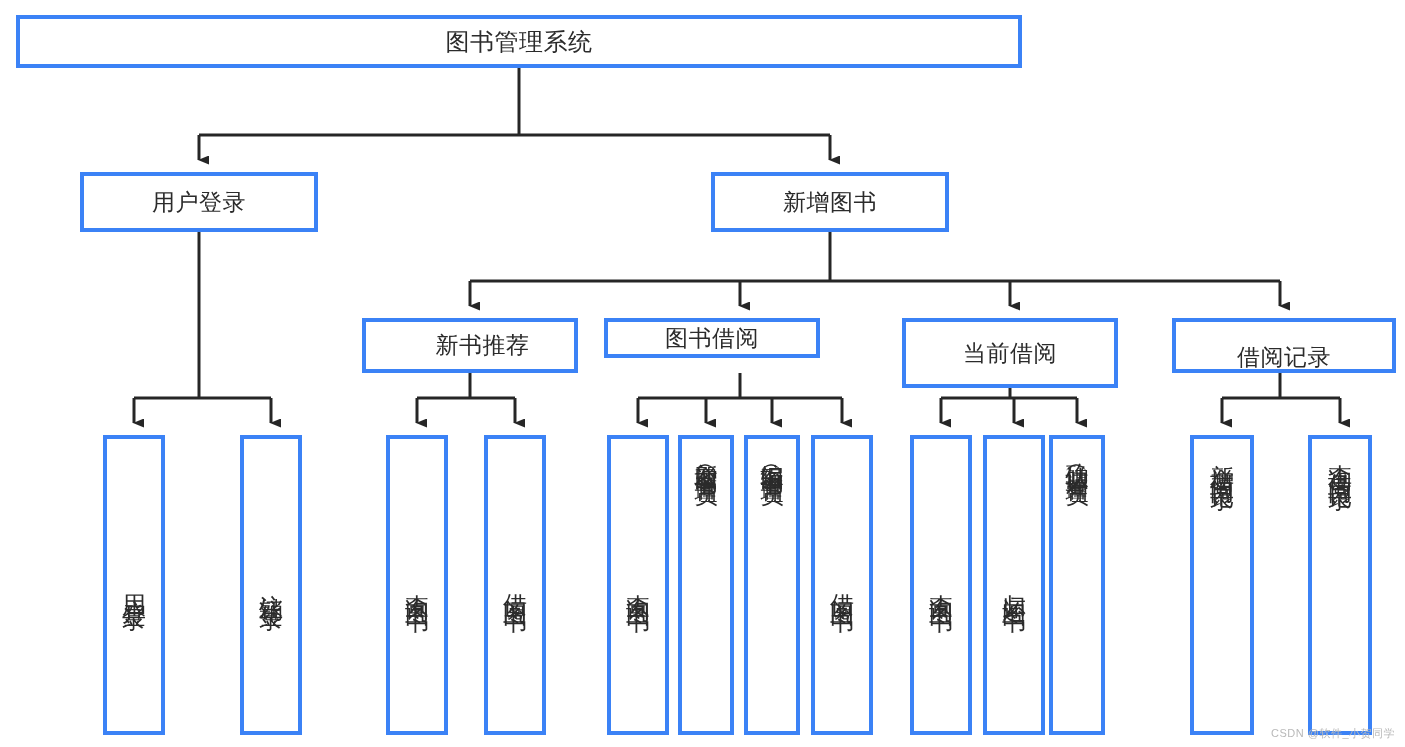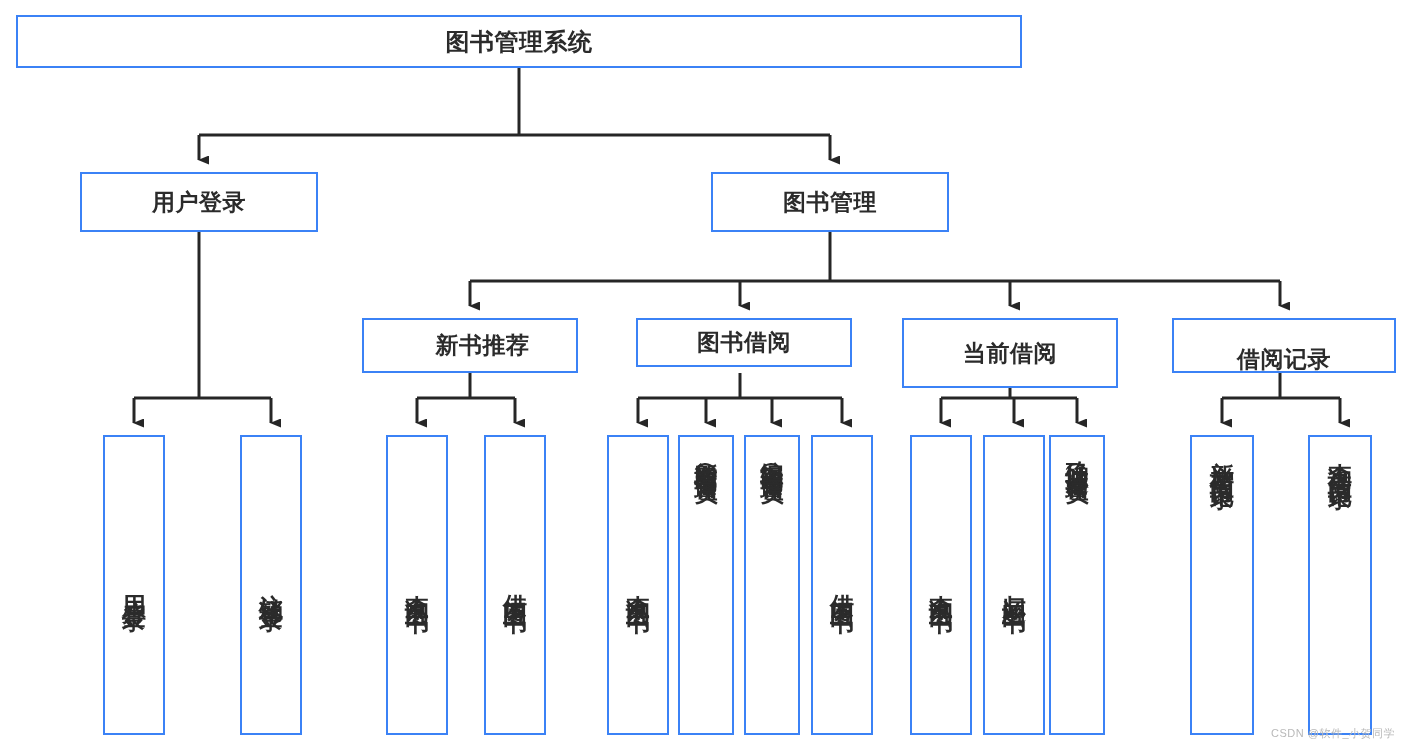--- a/index.html
+++ b/index.html
@@ -20,27 +20,26 @@
     position: absolute;
     left: 0;
     top: 0;
     width: 1405px;
     height: 747px;
     pointer-events: none;
   }
   .node {
     position: absolute;
     box-sizing: border-box;
-    border: 2px solid #3b82f6;
+    border: 4px solid #3b82f6;
     background: #ffffff;
     display: flex;
     align-items: center;
     justify-content: center;
     color: #2b2b2b;
-    font-weight: bold;
   }
   .node .label {
     display: block;
     text-align: center;
     line-height: 1.06;
     letter-spacing: 0.5px;
   }
   .node.horiz .label {
     font-size: 23px;
   }
@@ -127,26 +126,26 @@
   </svg>
 
   <div id="nodes-layer">
       <div class="node horiz root" style="left: 16px; top: 15px; width: 1006px; height: 53px;">
         <span class="label">图书管理系统</span>
       </div>
       <div class="node horiz" style="left: 80px; top: 172px; width: 238px; height: 60px;">
         <span class="label">用户登录</span>
       </div>
       <div class="node horiz" style="left: 711px; top: 172px; width: 238px; height: 60px;">
-        <span class="label">图书管理</span>
+        <span class="label">新增图书</span>
       </div>
       <div class="node horiz" style="left: 362px; top: 318px; width: 216px; height: 55px; padding-left: 25px;">
         <span class="label">新书推荐</span>
       </div>
-      <div class="node horiz" style="left: 636px; top: 318px; width: 216px; height: 49px;">
+      <div class="node horiz" style="left: 604px; top: 318px; width: 216px; height: 40px;">
         <span class="label">图书借阅</span>
       </div>
       <div class="node horiz" style="left: 902px; top: 318px; width: 216px; height: 70px;">
         <span class="label">当前借阅</span>
       </div>
       <div class="node horiz" style="left: 1172px; top: 318px; width: 224px; height: 55px; align-items: flex-end;">
         <span class="label">借阅记录</span>
       </div>
       <div class="node vert centered" style="left: 103px; top: 435px; width: 62px; height: 300px;">
         <span class="label">用户登录</span>

